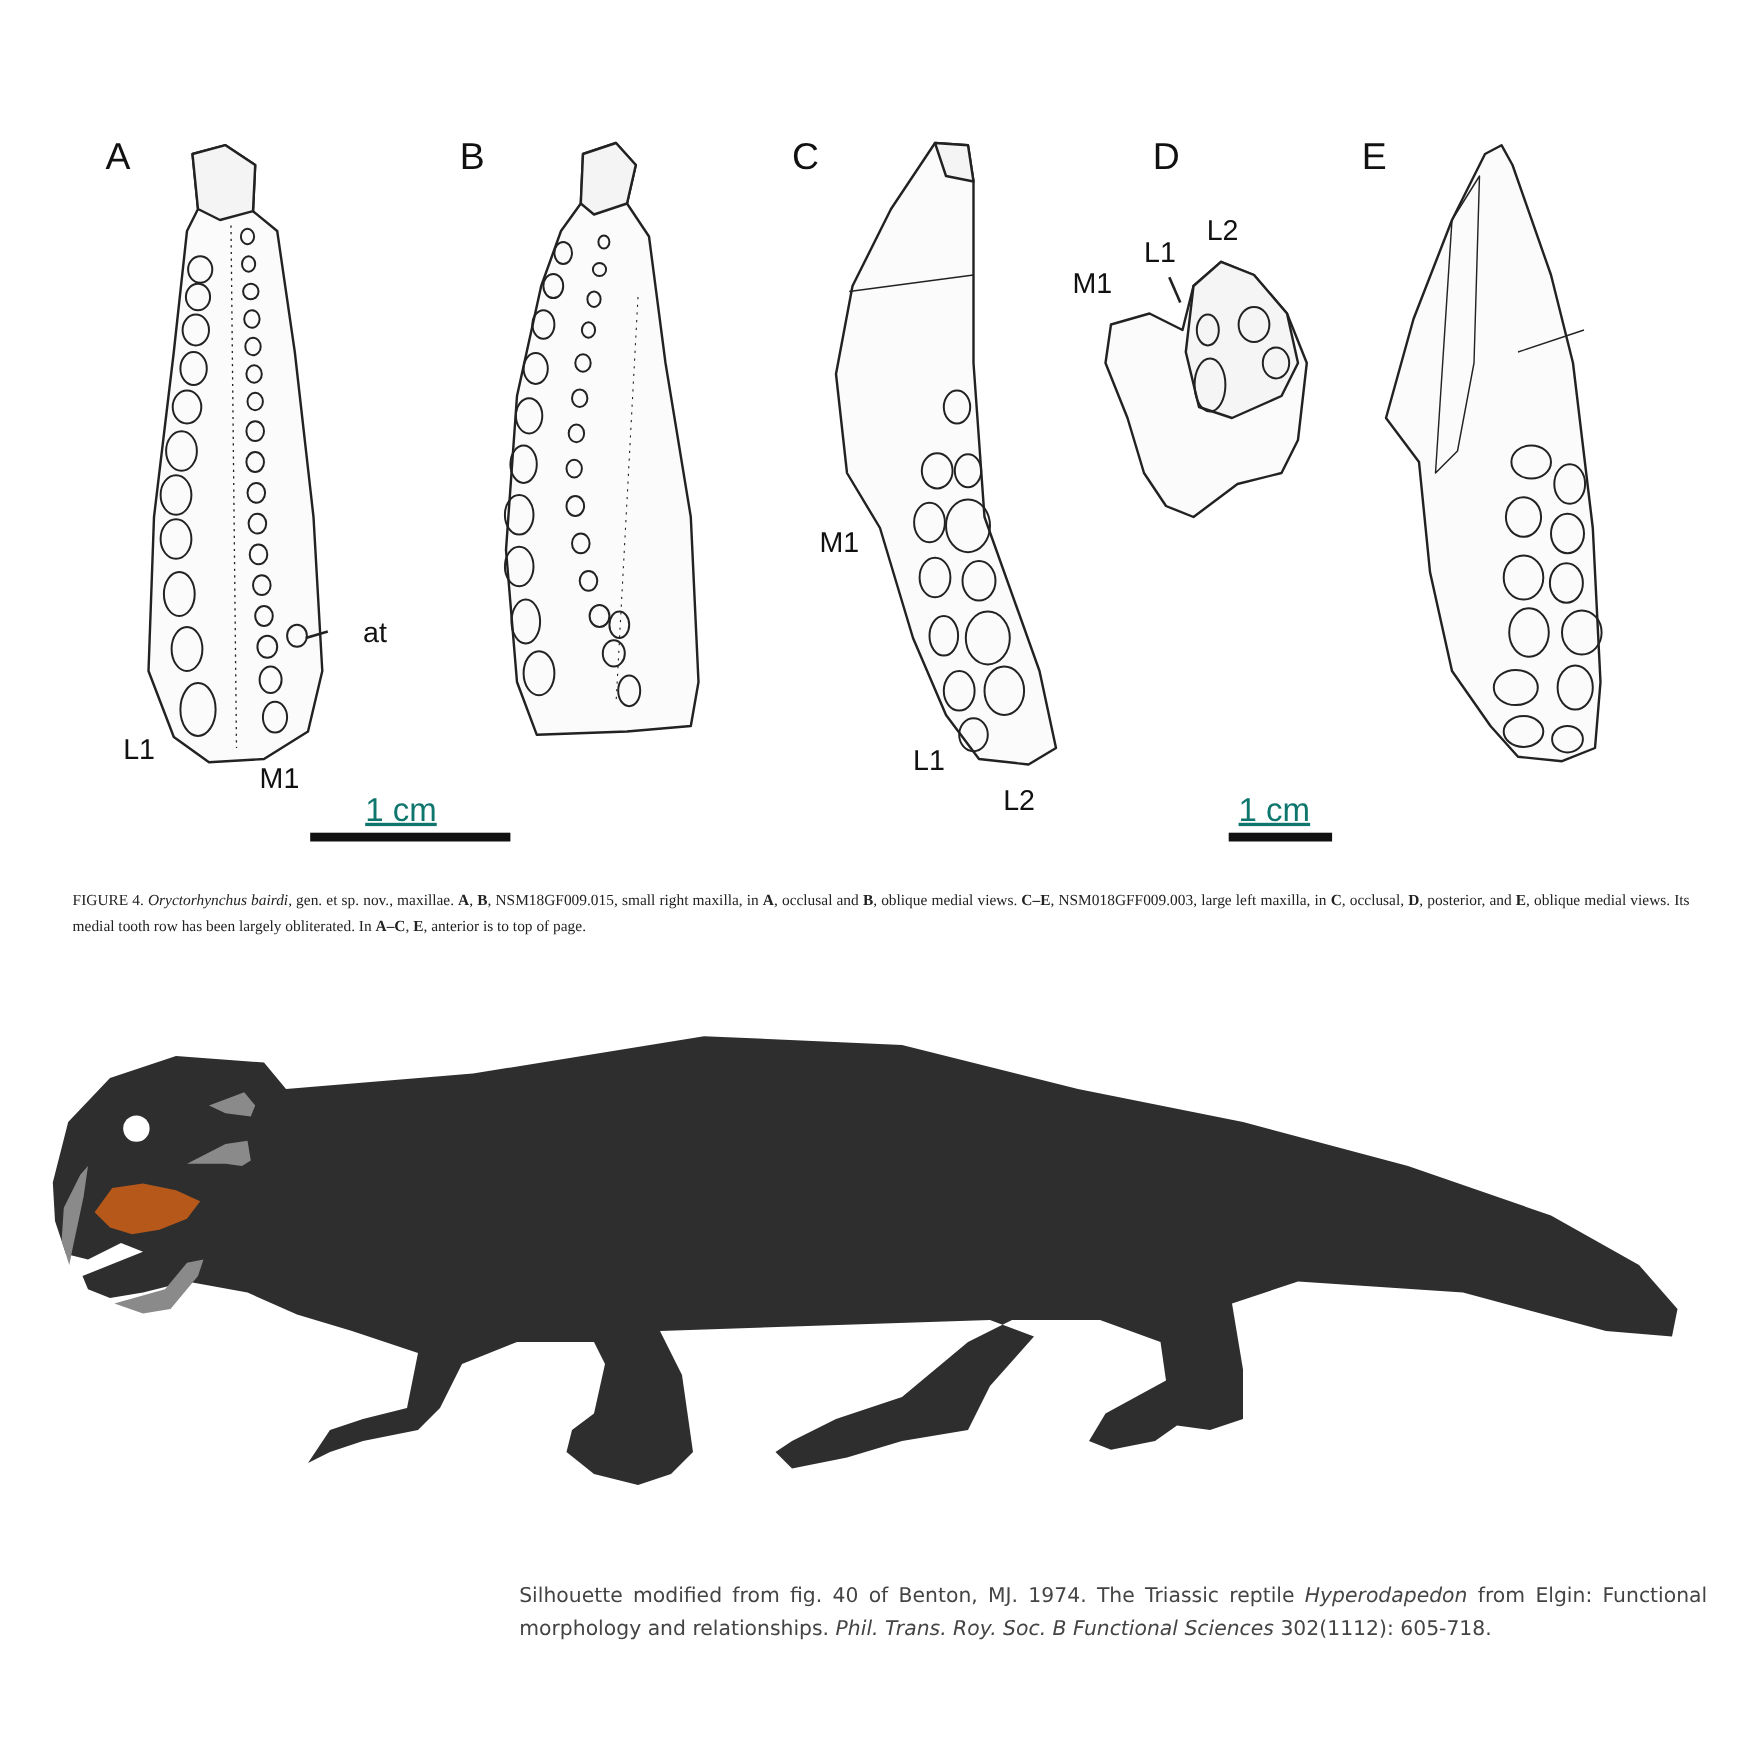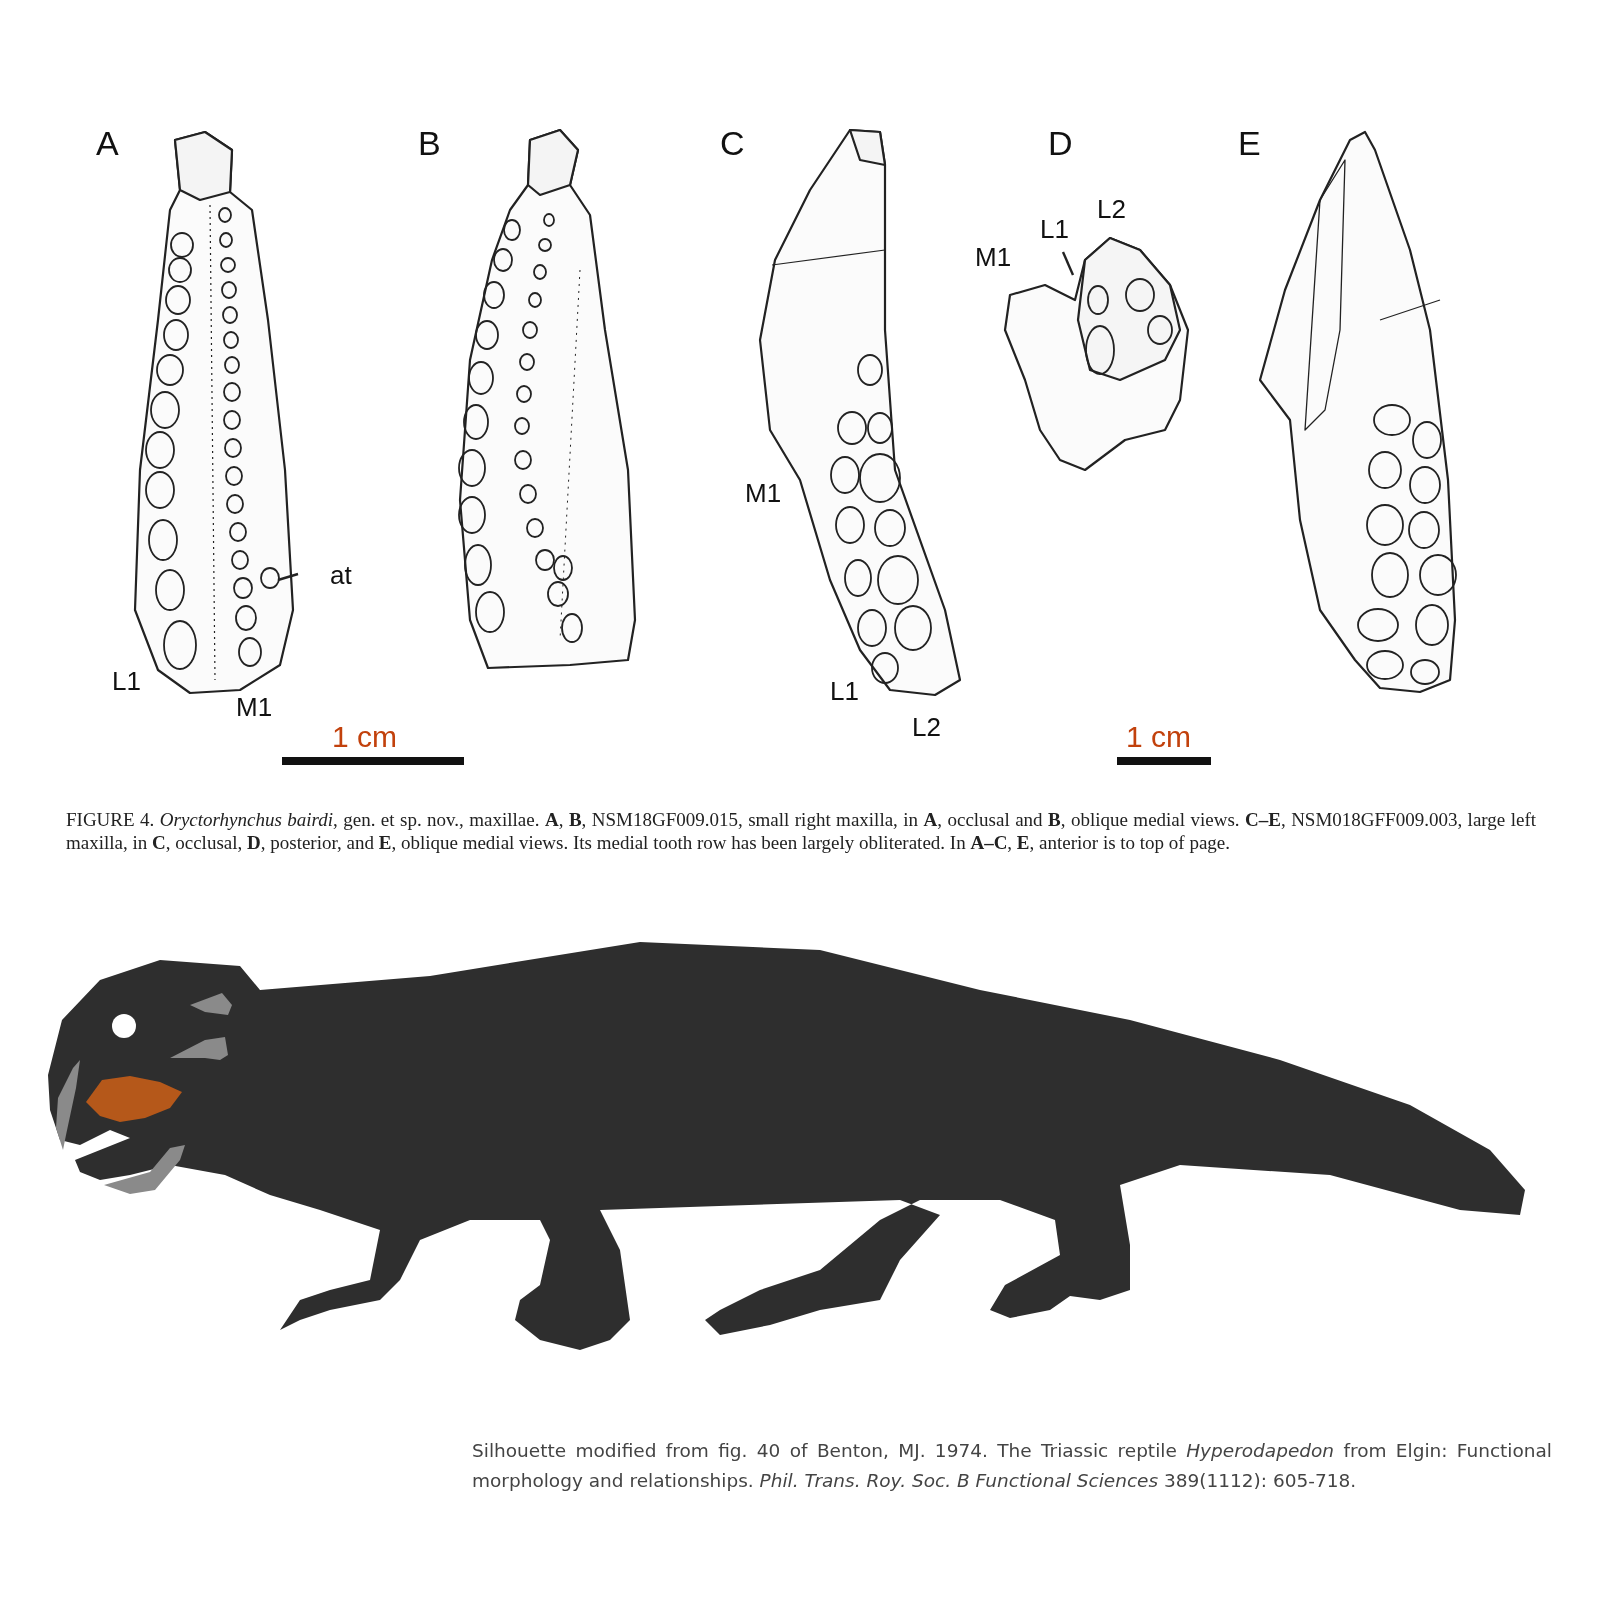--- a/index.html
+++ b/index.html
@@ -1,21 +1,21 @@
 <!DOCTYPE html>
 <html><head>
 <meta charset="utf-8">
 <style>
   html, body { margin: 0; padding: 0; background: #ffffff; }
   body { width: 1600px; height: 1600px; position: relative; overflow: hidden; font-family: "Liberation Sans", sans-serif; }
   .panel-label { position: absolute; font-family: "Liberation Sans", sans-serif; font-size: 34px; color: #111; }
   .anno { position: absolute; font-family: "Liberation Sans", sans-serif; font-size: 26px; color: #111; }
-  .scale-label { position: absolute; font-family: "Liberation Sans", sans-serif; font-size: 30px; color: #c2410c; }
+  .scale-label { position: absolute; font-family: "Liberation Sans", sans-serif; font-size: 30px; color: #0f766e; text-decoration: underline; }
   .scale-bar { position: absolute; height: 8px; background: #111; }
-  .caption { position: absolute; left: 66px; top: 808px; width: 1470px; font-family: "Liberation Serif", serif; font-size: 19px; line-height: 23px; color: #222; text-align: justify; }
+  .caption { position: absolute; left: 66px; top: 808px; width: 1470px; font-family: "Liberation Serif", serif; font-size: 14px; line-height: 23px; color: #222; text-align: justify; }
   .caption b { font-weight: bold; }
   .caption i { font-style: italic; }
   .credit { position: absolute; left: 472px; top: 1436px; width: 1080px; font-family: "DejaVu Sans", sans-serif; font-size: 18.5px; line-height: 30px; color: #444; text-align: justify; }
   .credit i { }
   svg { position: absolute; left: 0; top: 0; }
 </style>
 </head>
 <body>
 
 <svg width="1600" height="800" viewBox="0 0 1600 800">
@@ -183,13 +183,13 @@
   <path fill="#8a8a8a" d="M73 1068 L80 1060 L76 1088 L66 1135 L63 1150 L56 1128 L58 1098 Z"></path>
   <path fill="#8a8a8a" d="M104 1185 L150 1172 L170 1148 L185 1145 L180 1160 L155 1190 L130 1194 Z"></path>
   <path fill="#8a8a8a" d="M190 1005 L222 993 L232 1005 L228 1015 L205 1012 Z"></path>
   <path fill="#8a8a8a" d="M170 1058 L205 1040 L225 1037 L228 1055 L220 1060 L205 1058 Z"></path>
 
   <path fill="#b5581a" d="M86 1102 L102 1080 L130 1076 L160 1082 L182 1092 L170 1108 L145 1118 L120 1122 L100 1116 Z"></path>
 
   <circle cx="124" cy="1026" r="12" fill="#ffffff"></circle>
 </svg>
 
-<div class="credit"><span>Silhouette modified from fig. 40 of Benton, MJ. 1974. The Triassic reptile </span><i>Hyperodapedon</i><span> from Elgin: Functional morphology and relationships. </span><i>Phil. Trans. Roy. Soc. B Functional Sciences</i><span> 389(1112): 605-718.</span></div>
+<div class="credit"><span>Silhouette modified from fig. 40 of Benton, MJ. 1974. The Triassic reptile </span><i>Hyperodapedon</i><span> from Elgin: Functional morphology and relationships. </span><i>Phil. Trans. Roy. Soc. B Functional Sciences</i><span> 302(1112): 605-718.</span></div>
 
 </body></html>

